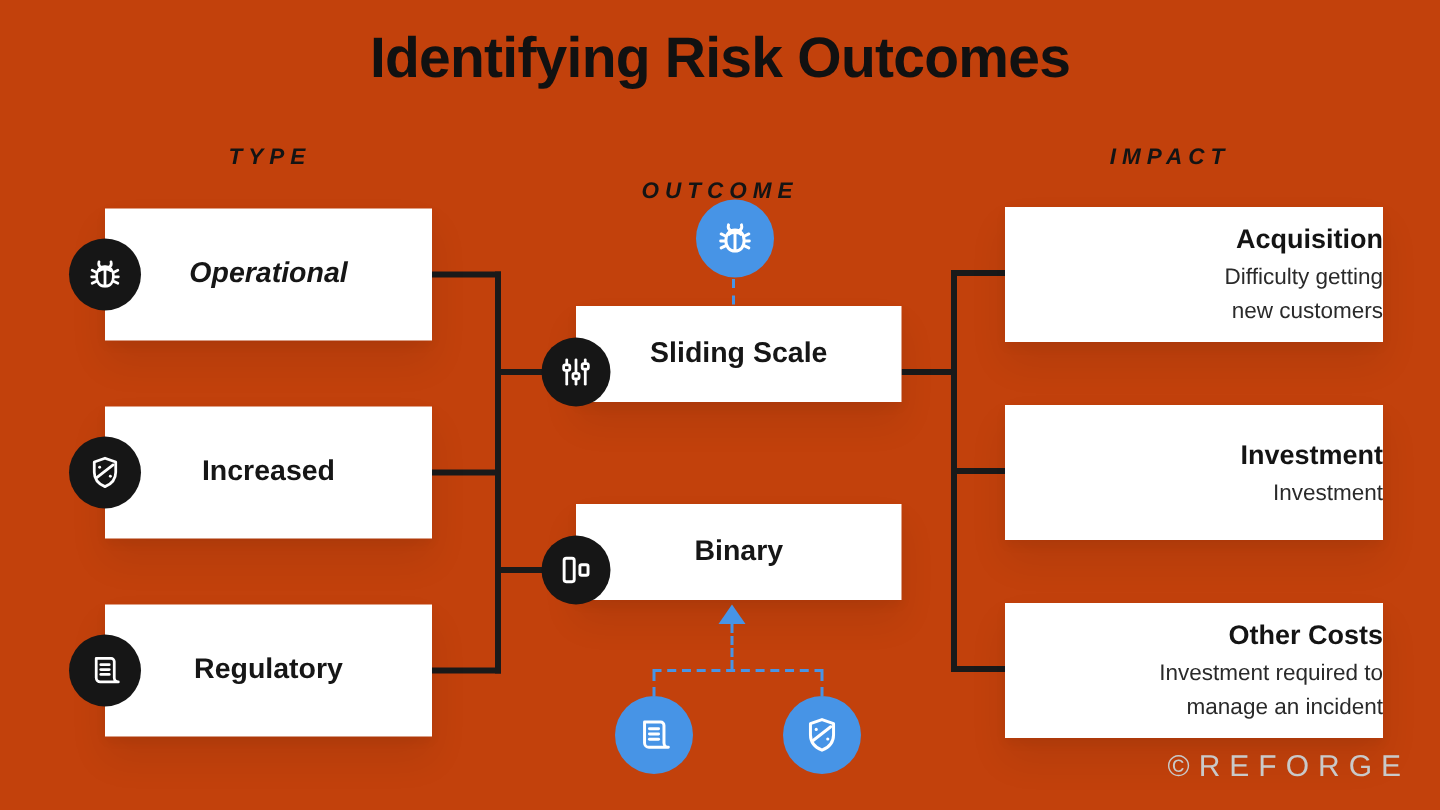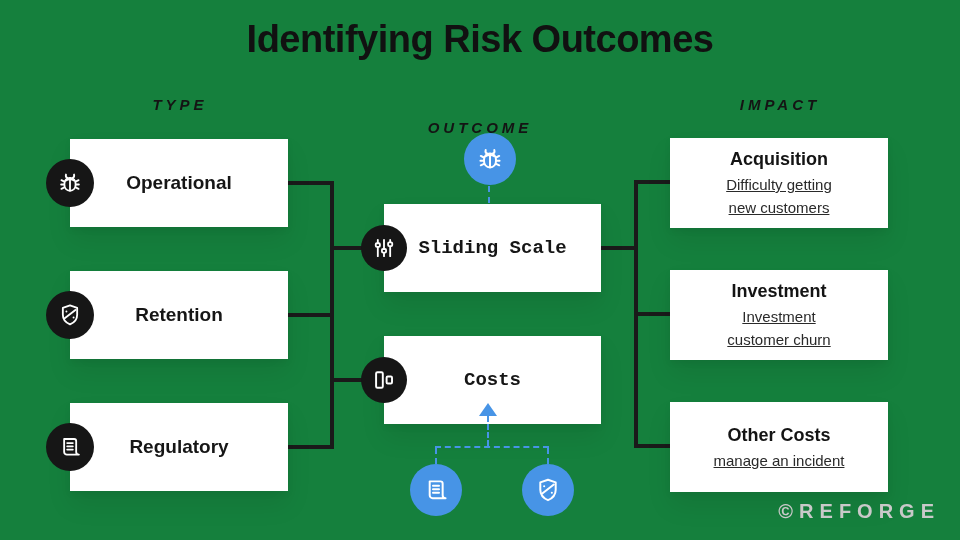--- a/index.html
+++ b/index.html
@@ -1,51 +1,51 @@
 <!DOCTYPE html>
 <html><head>
 <meta charset="utf-8">
 <style>
   html, body { margin: 0; padding: 0; }
   body {
     width: 960px; height: 540px; overflow: hidden;
     font-family: "Liberation Sans", sans-serif;
     background: #efefef;
   }
-  .canvas { position: relative; width: 960px; height: 540px; background: #15803d; }
+  .canvas { position: relative; width: 960px; height: 540px; background: #c2410c; }
 
   .page-title {
     position: absolute; left: 0; top: 18px; width: 960px;
     text-align: center; font-size: 38px; font-weight: 800;
     letter-spacing: -0.5px; color: #111; margin: 0;
   }
 
   .col-header {
     position: absolute; top: 96px; width: 220px;
     text-align: center; font-size: 15px; font-weight: 700;
     letter-spacing: 4px; color: #141414; font-style: italic;
   }
 
   .card {
     position: absolute; background: #ffffff;
     box-shadow: 0 14px 24px rgba(0,0,0,0.08), 0 3px 7px rgba(0,0,0,0.05);
   }
   .type-card, .impact-card { width: 218px; height: 88px; }
-  .outcome-card { width: 217px; height: 88px; font-family: Liberation Mono, monospace; }
+  .outcome-card { width: 217px; height: 64px; }
   .type-card, .outcome-card {
     display: flex; align-items: center; justify-content: center;
   }
   .card-label { font-size: 19px; font-weight: 600; color: #161616; }
 
   .impact-card {
-    display: flex; flex-direction: column; align-items: center; justify-content: center;
-    text-align: center; padding-top: 2px;
+    display: flex; flex-direction: column; align-items: flex-end; justify-content: center;
+    text-align: center; padding-top: 2px; padding-left: 34px;
   }
   .impact-title { font-size: 18px; font-weight: 700; color: #141414; margin-bottom: 3px; }
-  .impact-desc { font-size: 15px; color: #2a2a2a; line-height: 23px; text-decoration: underline; }
+  .impact-desc { font-size: 15px; color: #2a2a2a; line-height: 23px; }
 
   .badge {
     position: absolute; border-radius: 50%;
     display: flex; align-items: center; justify-content: center;
   }
   .badge.black { background: #161616; }
   .badge.blue  { background: #4794e6; }
   .badge.d48 { width: 48px; height: 48px; }
   .badge.d46 { width: 46px; height: 46px; }
   .badge.d52 { width: 52px; height: 52px; }
@@ -61,21 +61,21 @@
     border-top: 13px solid #4794e6;
   }
   .arrow-up {
     position: absolute; width: 0; height: 0;
     border-left: 9px solid transparent; border-right: 9px solid transparent;
     border-bottom: 13px solid #4794e6;
   }
 
   .watermark {
     position: absolute; top: 500px; right: 20px;
-    font-size: 20px; font-weight: 700; letter-spacing: 6px; color: #c9c9c9;
+    font-size: 20px; font-weight: 400; letter-spacing: 6px; color: #c9c9c9;
   }
 </style>
 </head>
 <body>
 
 <div class="canvas">
 
   <h1 class="page-title">Identifying Risk Outcomes</h1>
 
   <div class="col-header" style="left:70px;">TYPE</div>
@@ -89,21 +89,21 @@
   <div class="line" style="left:330px; top:246px; width:34px; height:4px;"></div>
   <div class="line" style="left:330px; top:378px; width:4px; height:4px;"></div>
   <div class="line" style="left:330px; top:378px; width:34px; height:4px;"></div>
 
   <div class="line" style="left:601px; top:246px; width:37px; height:4px;"></div>
   <div class="line" style="left:634px; top:180px; width:4px; height:268px;"></div>
   <div class="line" style="left:634px; top:180px; width:36px; height:4px;"></div>
   <div class="line" style="left:634px; top:312px; width:36px; height:4px;"></div>
   <div class="line" style="left:634px; top:444px; width:36px; height:4px;"></div>
 
-  <div class="card type-card" style="left:70px; top:139px;">
+  <div class="card type-card" style="left:70px; top:139px;font-style:italic;">
     <div class="badge black d48" style="left:-24px; top:20px;">
       <svg width="26" height="26" viewBox="0 0 24 24" fill="none" stroke="#fff" stroke-width="1.7" stroke-linecap="round" stroke-linejoin="round">
         <path d="M12 7.2c3.2 0 5.2 2.4 5.2 5.9 0 3.7-2.1 6.1-5.2 6.1s-5.2-2.4-5.2-6.1c0-3.5 2-5.9 5.2-5.9Z"></path>
         <path d="M12 7.4v11.6"></path>
         <path d="M8.6 9.6c1.1-1.3 5.7-1.3 6.8 0"></path>
         <path d="M9.8 7.5C8.4 7 7.9 5.6 8.3 4.2"></path>
         <path d="M14.2 7.5c1.4-.5 1.9-1.9 1.5-3.3"></path>
         <path d="M6.8 10.7 4.1 9.4"></path>
           <path d="M6.6 13.4H3.8"></path>
           <path d="M6.8 16.1l-2.7 1.3"></path>
@@ -117,21 +117,21 @@
 
   <div class="card type-card" style="left:70px; top:271px;">
     <div class="badge black d48" style="left:-24px; top:20px;">
       <svg width="26" height="26" viewBox="0 0 24 24" fill="none" stroke="#fff" stroke-width="1.7" stroke-linecap="round" stroke-linejoin="round">
         <path d="M12 3.2l6.6 2.3v6.3c0 4.2-2.5 7.2-6.6 8.9-4.1-1.7-6.6-4.7-6.6-8.9V5.5Z"></path>
         <path d="M7.1 15 17 7.3"></path>
         <circle cx="8.7" cy="8.8" r="0.9" fill="#fff" stroke="none"></circle>
         <circle cx="15.3" cy="14.3" r="0.9" fill="#fff" stroke="none"></circle>
       </svg>
     </div>
-    <div class="card-label">Retention</div>
+    <div class="card-label">Increased</div>
   </div>
 
   <div class="card type-card" style="left:70px; top:403px;">
     <div class="badge black d48" style="left:-24px; top:20px;">
       <svg width="26" height="26" viewBox="0 0 24 24" fill="none" stroke="#fff" stroke-width="1.7" stroke-linecap="round" stroke-linejoin="round">
         <path d="M6.6 4.6h9.2a1.9 1.9 0 0 1 1.9 1.9v10a2.5 2.5 0 0 0 2.5 2.5H9.1a2.5 2.5 0 0 1-2.5-2.5Z"></path>
         <path d="M9.4 8.4h5.2"></path>
           <path d="M9.4 11.4h5.2"></path>
           <path d="M9.4 14.4h5.2"></path>
       </svg>
@@ -172,21 +172,21 @@
     <div class="card-label">Sliding Scale</div>
   </div>
 
   <div class="card outcome-card" style="left:384px; top:336px;">
     <div class="badge black d46" style="left:-23px; top:21px;">
       <svg width="26" height="26" viewBox="0 0 24 24" fill="none" stroke="#fff" stroke-width="1.8" stroke-linecap="round" stroke-linejoin="round">
         <rect x="4.7" y="4.8" width="6.2" height="14.4" rx="1.3"></rect>
         <rect x="14.4" y="8.8" width="5" height="6.4" rx="1.1"></rect>
       </svg>
     </div>
-    <div class="card-label">Costs</div>
+    <div class="card-label">Binary</div>
   </div>
 
   <div class="arrow-up" style="left:479px; top:403px;"></div>
   <div class="dash-v" style="left:487px; top:416px; height:30px;"></div>
   <div class="dash-h" style="left:435px; top:446px; width:114px;"></div>
   <div class="dash-v" style="left:435px; top:448px; height:16px;"></div>
   <div class="dash-v" style="left:547px; top:448px; height:16px;"></div>
 
   <div class="badge blue d52" style="left:410px; top:464px;">
     <svg width="28" height="28" viewBox="0 0 24 24" fill="none" stroke="#fff" stroke-width="1.7" stroke-linecap="round" stroke-linejoin="round">
@@ -206,22 +206,22 @@
   </div>
 
   <div class="card impact-card" style="left:670px; top:138px;">
     <div class="impact-title">Acquisition</div>
     <div class="impact-desc">Difficulty getting</div>
     <div class="impact-desc">new customers</div>
   </div>
   <div class="card impact-card" style="left:670px; top:270px;">
     <div class="impact-title">Investment</div>
     <div class="impact-desc">Investment</div>
-    <div class="impact-desc">customer churn</div>
   </div>
   <div class="card impact-card" style="left:670px; top:402px;">
     <div class="impact-title">Other Costs</div>
+    <div class="impact-desc">Investment required to</div>
     <div class="impact-desc">manage an incident</div>
   </div>
 
   <div class="watermark">©REFORGE</div>
 
 </div>
 
 </body></html>

